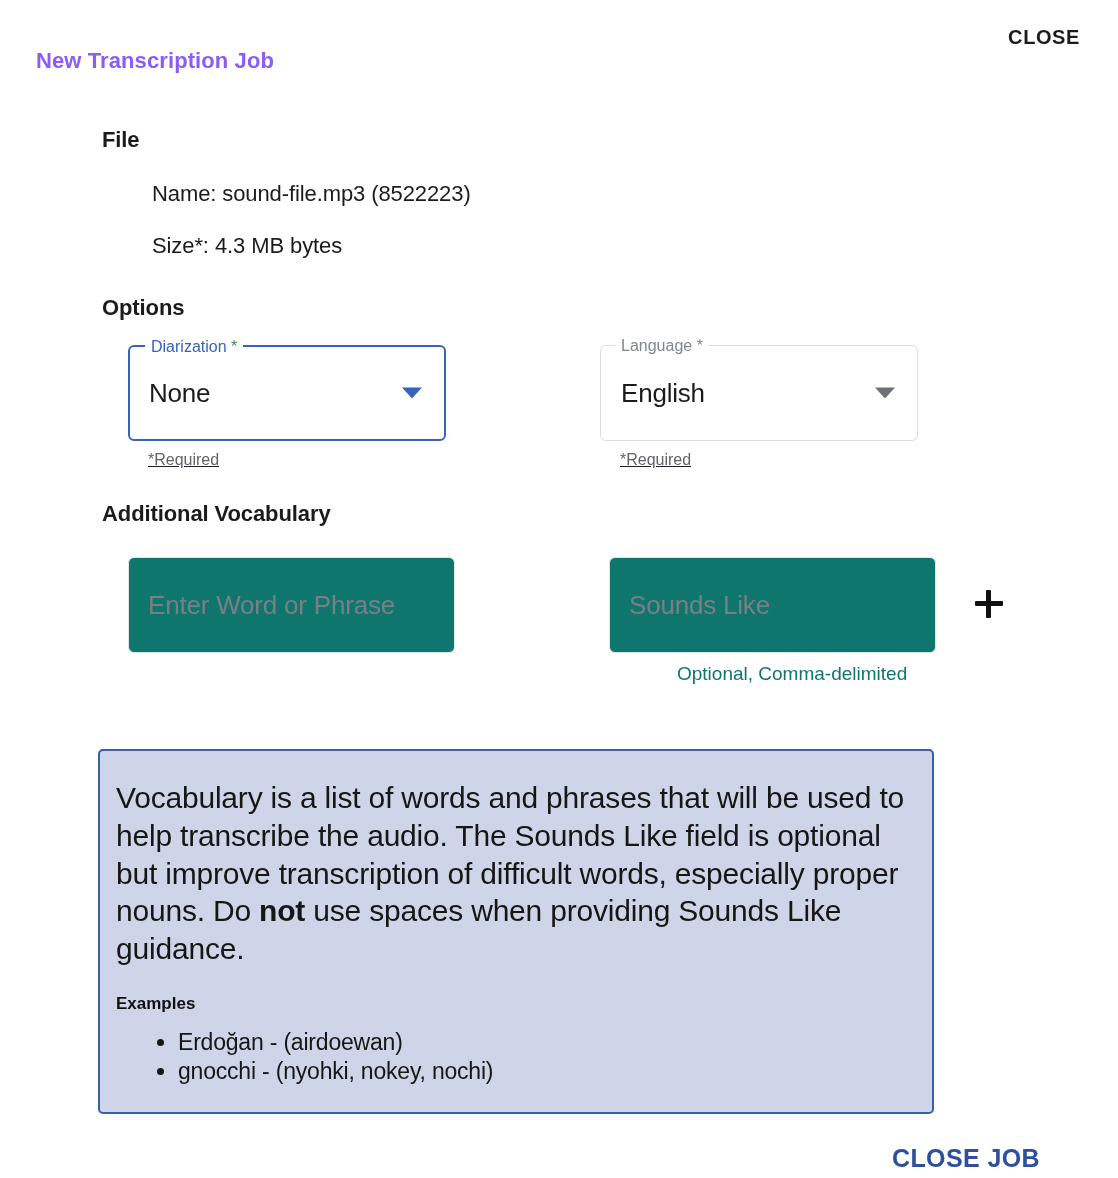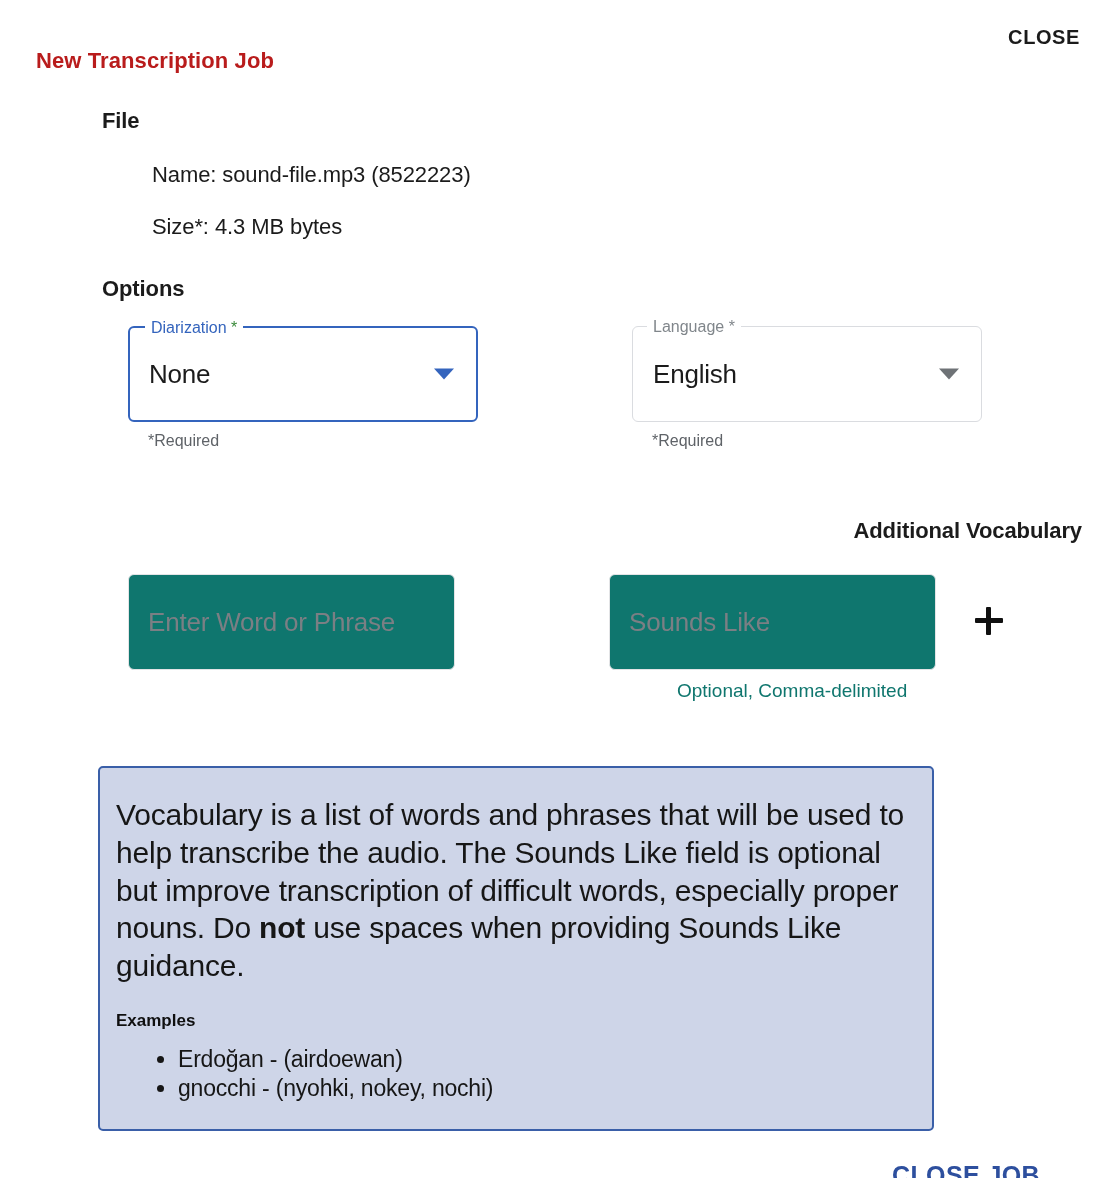--- a/index.html
+++ b/index.html
@@ -36,57 +36,58 @@
     padding: 0;
     cursor: pointer;
     font-family: "Liberation Sans", sans-serif;
   }
   .dialog-title {
     position: absolute;
     left: 36px;
     top: 48px;
     font-size: 22px;
     font-weight: 700;
-    color: #b91c1c;
+    color: #8b5cf6;
     margin: 0;
     letter-spacing: 0.1px;
   }
 
   
   .dialog-body {
     padding: 0 36px 0 36px;
   }
   .section-heading {
     font-size: 22px;
     font-weight: 700;
     color: #1b1b1b;
     margin: 0;
     letter-spacing: -0.1px;
   }
-  .heading-file     { margin-left: 66px; margin-top: 16px; }
+  .heading-file     { margin-left: 66px; margin-top: 35px; }
   .heading-options  { margin-left: 66px; margin-top: 36px; }
-  .heading-vocab    { margin-left: 66px; margin-top: 68px; text-align: right; }
+  .heading-vocab    { margin-left: 66px; margin-top: 32px; }
 
   .file-line {
     margin-left: 116px;
     margin-top: 28px;
     font-size: 22px;
     color: #1b1b1b;
     letter-spacing: -0.1px;
   }
   .file-line.second { margin-top: 26px; }
 
   
   .fields-row {
     display: flex;
     margin-top: 24px;
     margin-left: 92px;
   }
   .field-col {
-    width: 350px;
+    width: 318px;
+    text-decoration: underline;
   }
   .field-col.spacer-gap { margin-left: 154px; }
 
   
   .outlined-field {
     position: relative;
     height: 96px;
     box-sizing: border-box;
     border-radius: 6px;
     background: #ffffff;

